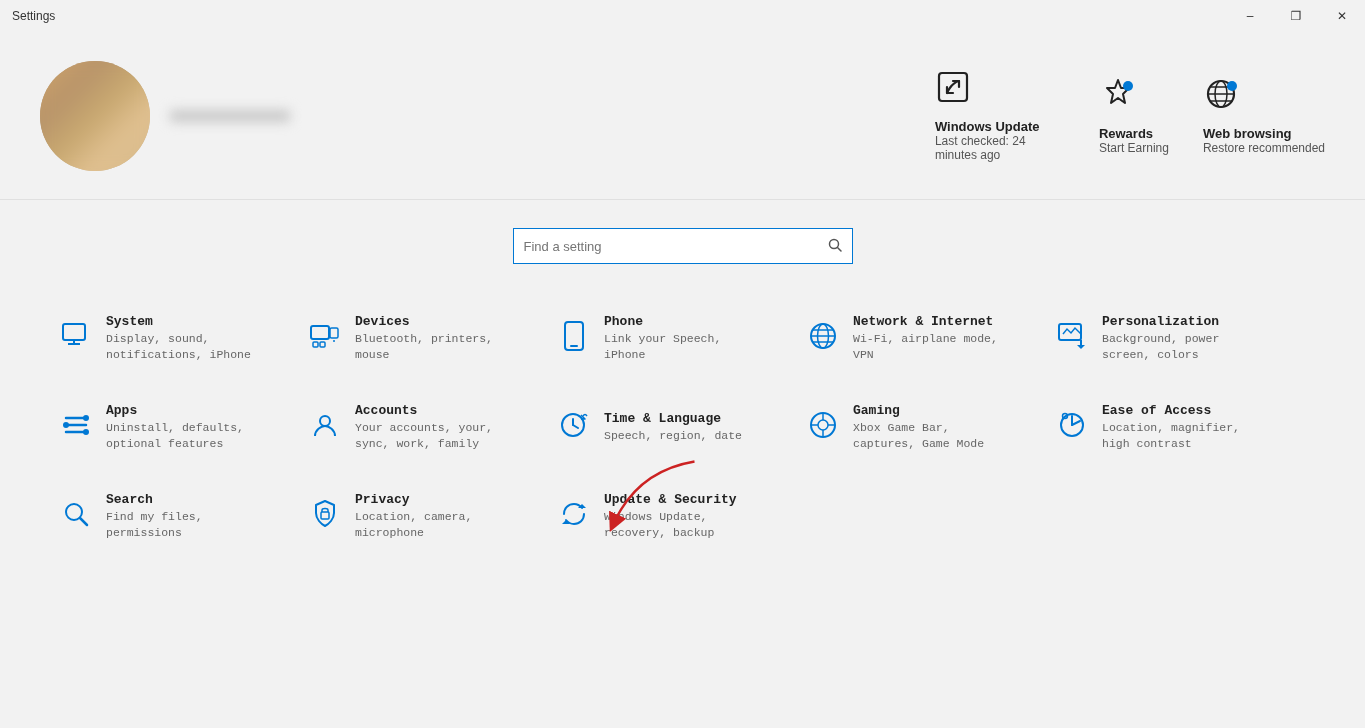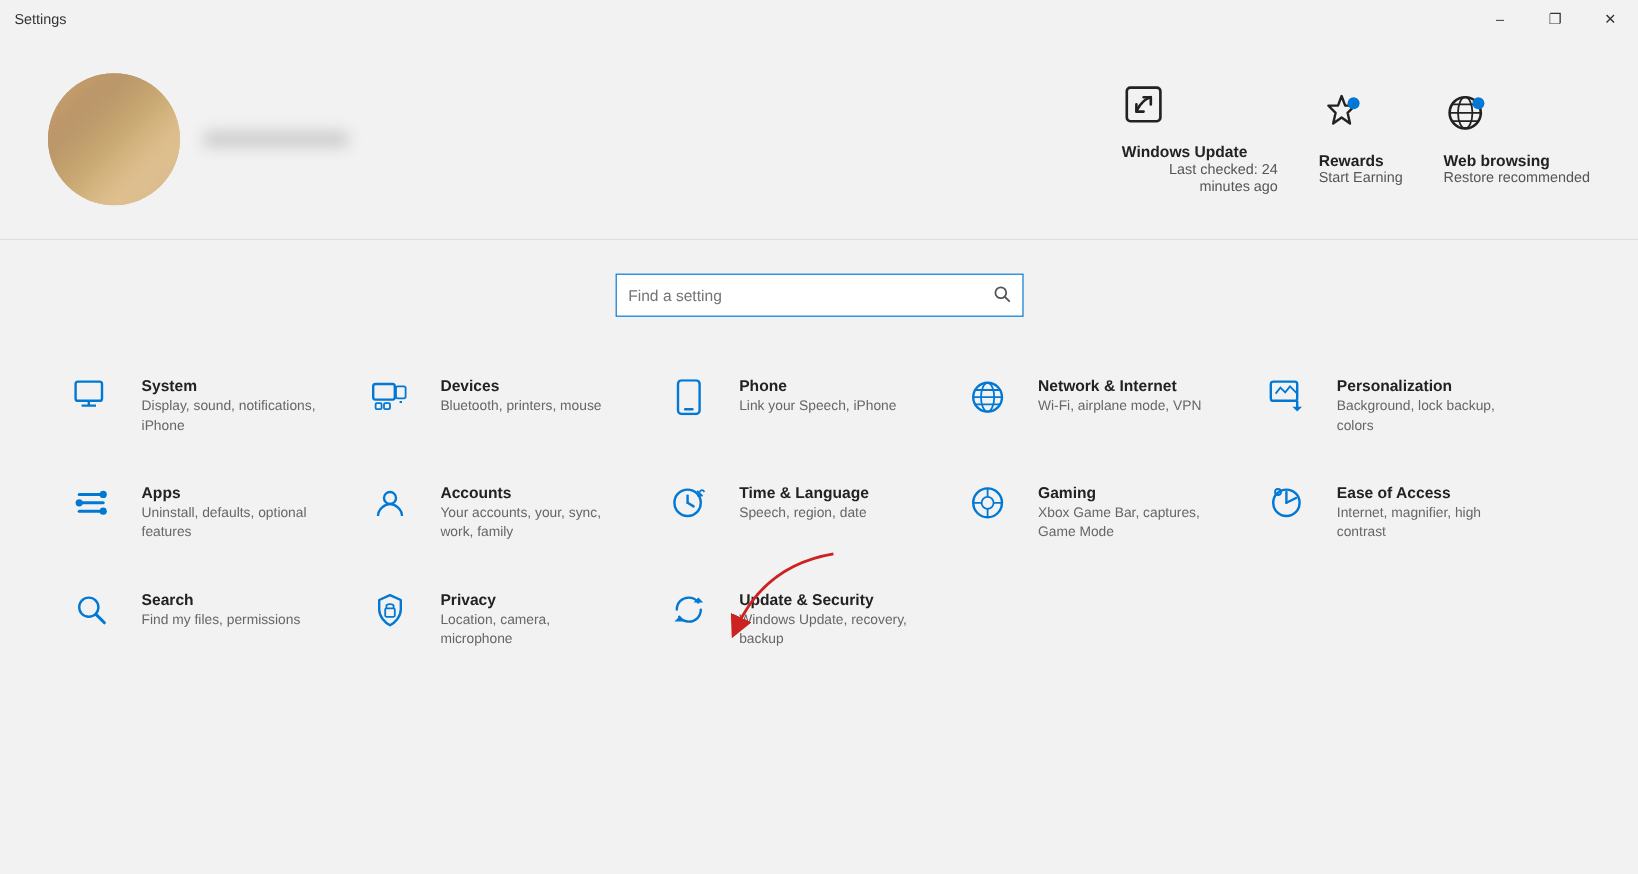--- a/index.html
+++ b/index.html
@@ -112,21 +112,20 @@
     }
     .quick-link-title {
       font-size: 13px;
       font-weight: 600;
       color: #222;
     }
     .quick-link-sub {
       font-size: 12px;
       color: #555;
       max-width: 130px;
-      text-align: right;
     }
 
     
     .search-area {
       display: flex;
       justify-content: center;
       padding: 28px 10px 20px;
       background: #f2f2f2;
     }
     .search-box {
@@ -158,24 +157,25 @@
     
     .settings-grid {
       padding: 10px 60px 0;
       display: grid;
       grid-template-columns: repeat(5, 1fr);
       gap: 0;
       background: #f2f2f2;
     }
     .settings-item {
       display: flex;
-      align-items: flex-start;
+      align-items: center;
       padding: 20px 10px 20px 0;
       cursor: pointer;
-      gap: 26px;
+      gap: 14px;
+      font-family: Liberation Mono, monospace;
     }
     .settings-icon {
       font-size: 26px;
       color: #0078d4;
       flex-shrink: 0;
       margin-top: 2px;
       width: 32px;
       text-align: center;
     }
     .settings-text {}
@@ -326,21 +326,21 @@
     </div>
     <div class="settings-item">
       <div class="settings-icon"><svg width="30" height="28" viewBox="0 0 30 28" fill="none">
           <rect x="2" y="2" width="22" height="16" rx="2" stroke="#0078d4" stroke-width="2" fill="none"></rect>
           <path d="M6 12 L10 7 L14 11 L18 6 L24 12" stroke="#0078d4" stroke-width="1.5" fill="none"></path>
           <line x1="24" y1="18" x2="24" y2="25" stroke="#0078d4" stroke-width="2"></line>
           <path d="M20 23 L24 27 L28 23" fill="#0078d4"></path>
         </svg></div>
       <div class="settings-text">
         <div class="settings-item-title">Personalization</div>
-        <div class="settings-item-sub">Background, lock backup, colors</div>
+        <div class="settings-item-sub">Background, power screen, colors</div>
       </div>
     </div>
     <div class="settings-item">
       <div class="settings-icon"><svg width="28" height="28" viewBox="0 0 28 28" fill="none">
           <line x1="4" y1="7" x2="24" y2="7" stroke="#0078d4" stroke-width="2.5" stroke-linecap="round"></line>
           <line x1="4" y1="14" x2="24" y2="14" stroke="#0078d4" stroke-width="2.5" stroke-linecap="round"></line>
           <line x1="4" y1="21" x2="24" y2="21" stroke="#0078d4" stroke-width="2.5" stroke-linecap="round"></line>
           <circle cx="24" cy="7" r="3" fill="#0078d4"></circle>
           <circle cx="4" cy="14" r="3" fill="#0078d4"></circle>
           <circle cx="24" cy="21" r="3" fill="#0078d4"></circle>
@@ -389,21 +389,21 @@
     </div>
     <div class="settings-item">
       <div class="settings-icon"><svg width="30" height="28" viewBox="0 0 30 28" fill="none">
           <circle cx="15" cy="14" r="11" stroke="#0078d4" stroke-width="2" fill="none"></circle>
           <path d="M15 14 L15 5" stroke="#0078d4" stroke-width="2" stroke-linecap="round"></path>
           <path d="M15 14 L23 10" stroke="#0078d4" stroke-width="2" stroke-linecap="round"></path>
           <circle cx="8" cy="5" r="2.5" stroke="#0078d4" stroke-width="1.5" fill="none"></circle>
         </svg></div>
       <div class="settings-text">
         <div class="settings-item-title">Ease of Access</div>
-        <div class="settings-item-sub">Internet, magnifier, high contrast</div>
+        <div class="settings-item-sub">Location, magnifier, high contrast</div>
       </div>
     </div>
     <div class="settings-item">
       <div class="settings-icon"><svg width="28" height="28" viewBox="0 0 28 28" fill="none">
           <circle cx="12" cy="12" r="8" stroke="#0078d4" stroke-width="2"></circle>
           <line x1="18" y1="18" x2="25" y2="25" stroke="#0078d4" stroke-width="2.5" stroke-linecap="round"></line>
         </svg></div>
       <div class="settings-text">
         <div class="settings-item-title">Search</div>
         <div class="settings-item-sub">Find my files, permissions</div>

